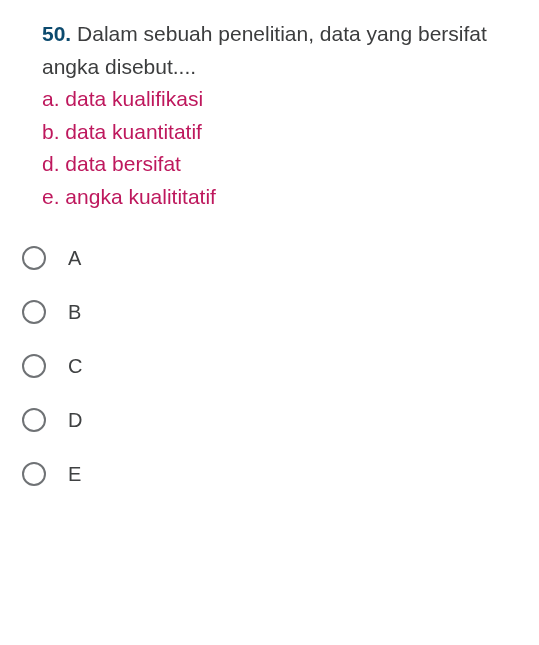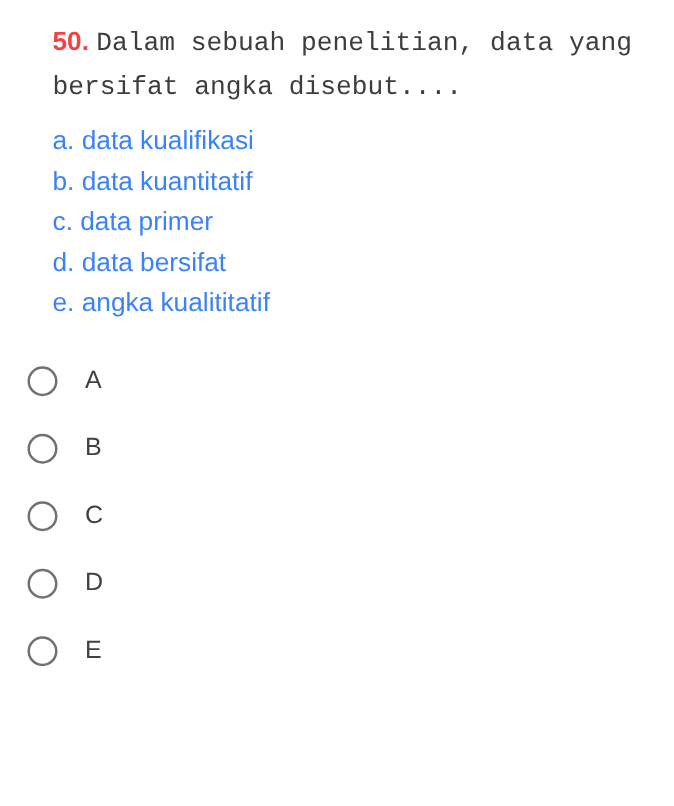--- a/index.html
+++ b/index.html
@@ -15,29 +15,27 @@
     padding: 18px 24px 18px 42px;
     color: #3c3d3e;
     font-size: 21px;
     line-height: 1.55;
   }
   .question-block {
     margin-bottom: 18px;
   }
   .q-number {
     font-weight: 700;
-    color: #ef4444;
+    color: #0c4a6e;
   }
   .q-text {
     color: #3c3d3e;
-    font-family: Liberation Mono, monospace;
   }
   .options-text {
-    color: #3b82f6;
-    margin-top: 10px;
+    color: #be185d;
   }
   .options-text div {
     line-height: 1.55;
   }
   .radio-list {
     margin-top: 10px;
   }
   .radio-row {
     display: flex;
     align-items: center;
@@ -63,21 +61,20 @@
 <body>
 
 <div class="question-block">
   <div>
     <span class="q-number">50.</span>
     <span class="q-text">Dalam sebuah penelitian, data yang bersifat angka disebut....</span>
   </div>
   <div class="options-text">
     <div>a. data kualifikasi</div>
     <div>b. data kuantitatif</div>
-    <div>c. data primer</div>
     <div>d. data bersifat</div>
     <div>e. angka kualititatif</div>
   </div>
 </div>
 
 <div class="radio-list">
   <div class="radio-row">
     <span class="radio-circle"></span>
     <span class="radio-label">A</span>
   </div>

